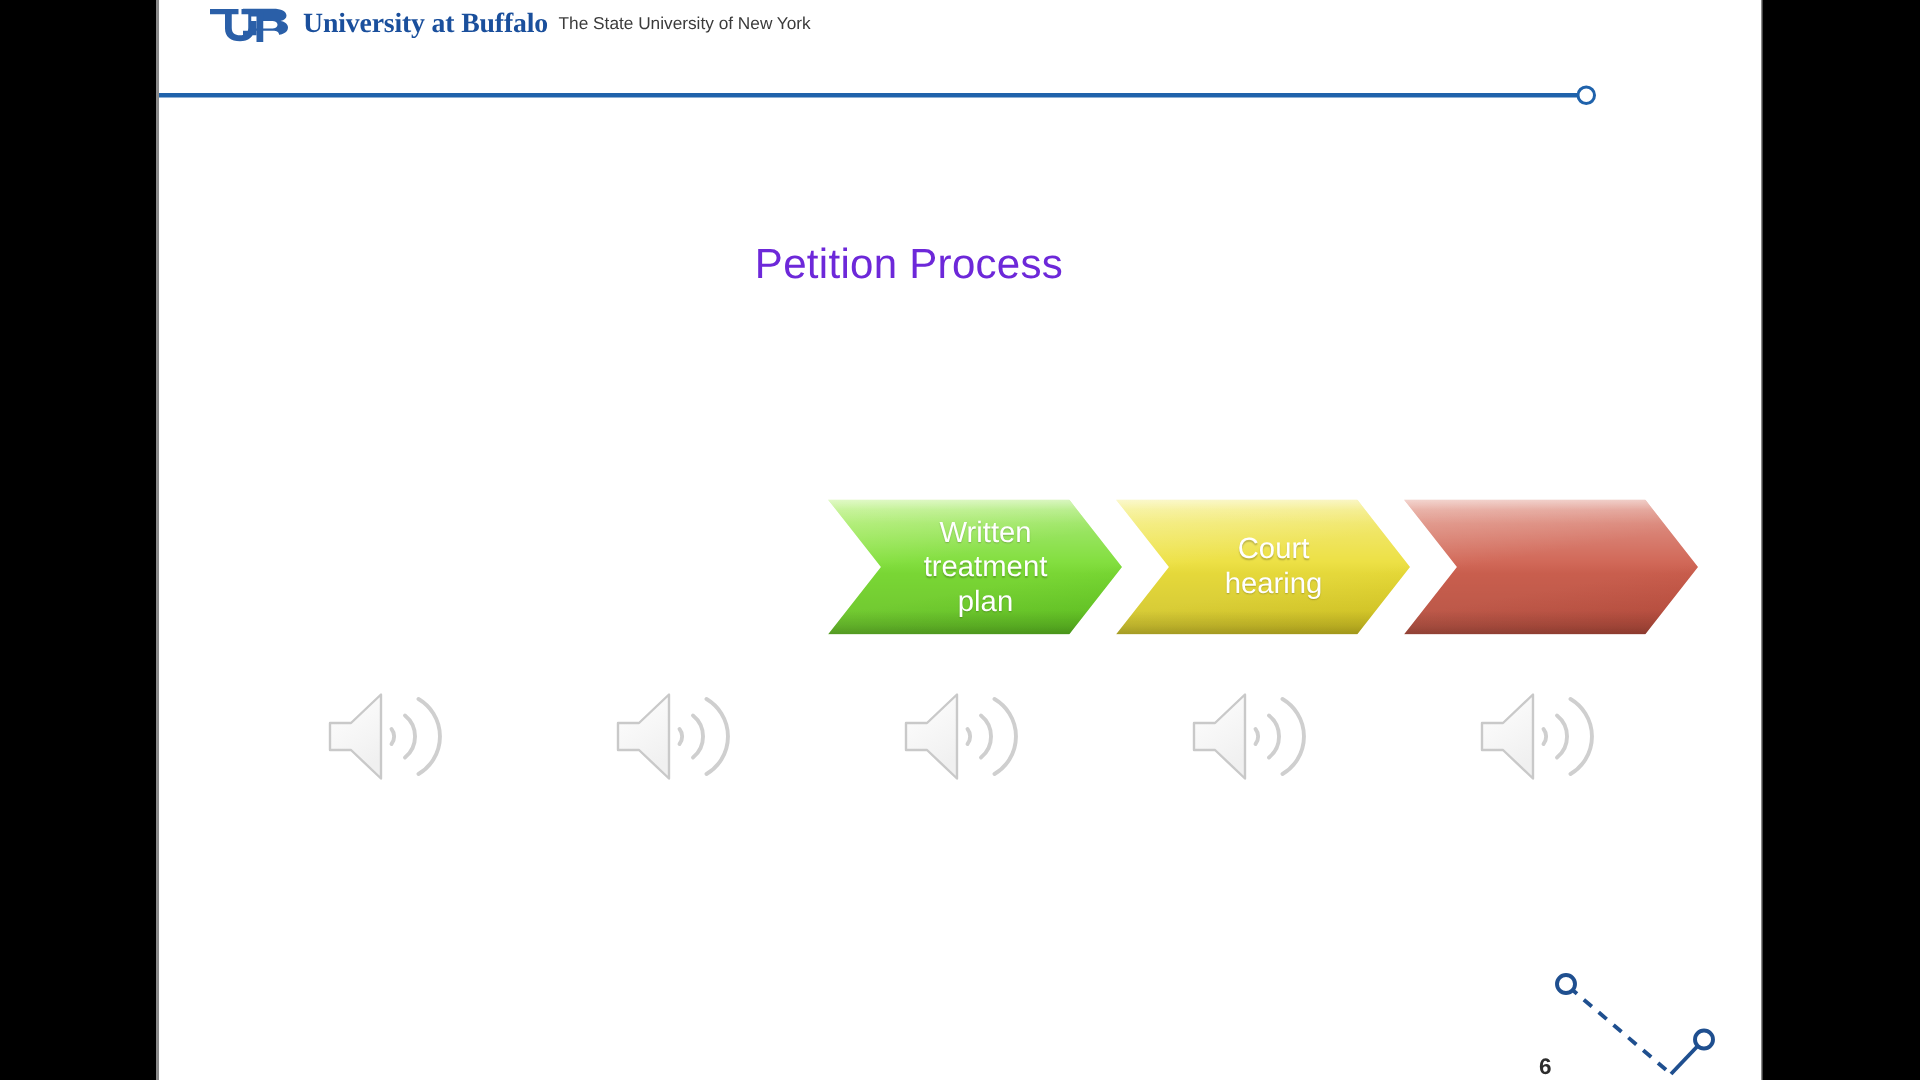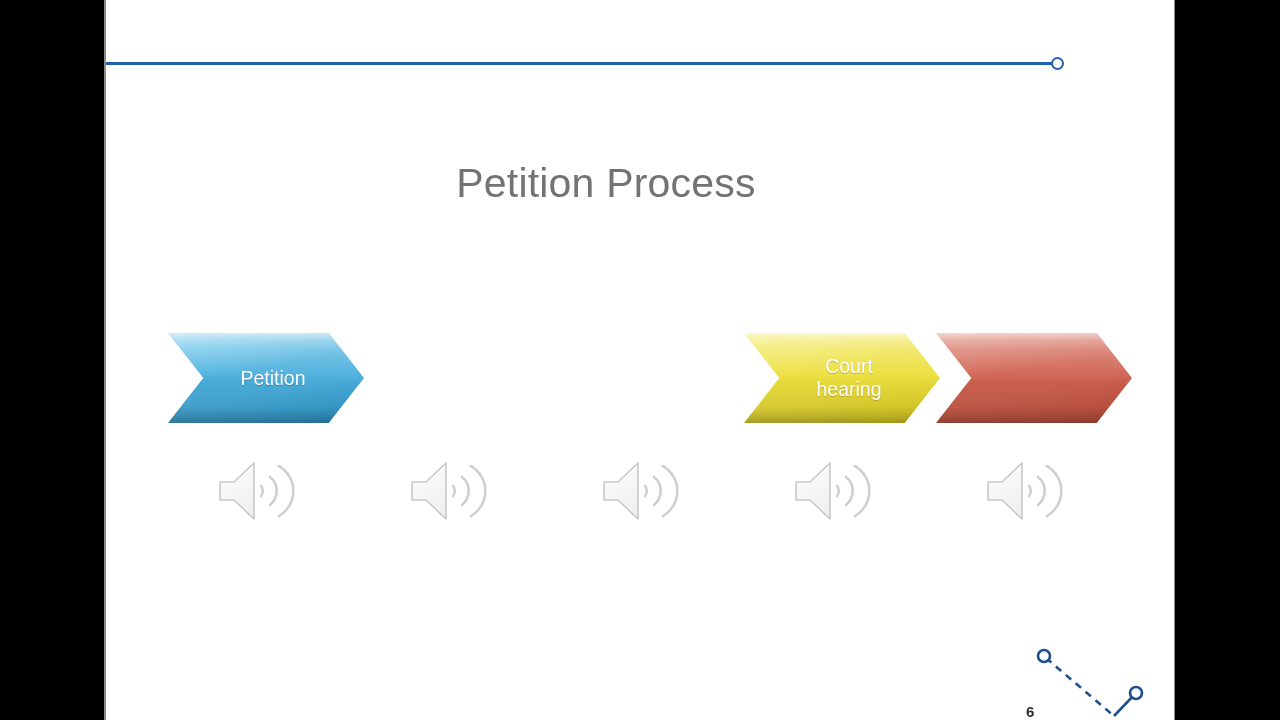--- a/index.html
+++ b/index.html
@@ -115,22 +115,22 @@
     box-sizing: content-box;
   }
 
   
   .slide-title {
     position: absolute;
     left: 0;
     top: 160px;
     width: 1000px;
     text-align: center;
-    font-size: 41px;
-    color: #737373;
+    font-size: 28px;
+    color: #6d28d9;
     font-family: "Liberation Sans", sans-serif;
     letter-spacing: 0.2px;
   }
 
   
   .chev-row {
     position: absolute;
     left: 0px;
     top: 333px;
     width: 1068px;
@@ -222,33 +222,51 @@
 
 <div id="stage">
 
   <div class="bar-left"></div>
   <div class="bar-right"></div>
   <div class="bar-edge-l"></div>
   <div class="bar-edge-r"></div>
 
   <div id="slide">
 
+    <div class="logo-block">
+      <svg class="ub-mark" viewBox="0 0 112 52">
+        <g fill="#2a5fa8">
+          <path d="M2 6 L40 6 L40 13 L31 13 L31 31 C31 38 35 41 42 41 C49 41 53 38 53 31 L53 13 L44 13 L44 6 L70 6 L70 13 L61 13 L61 32 C61 43 53 49 42 49 C30 49 22 43 22 32 L22 13 L2 13 Z"></path>
+          <path d="M46 17 L86 17 C97 17 104 21 104 28 C104 32 101 35 96 36 C102 37 106 41 106 46 C106 54 98 58 87 58 L46 58 L46 51 L56 51 L56 24 L46 24 Z" transform="translate(0,-9) scale(1,0.86)"></path>
+        </g>
+        <g fill="#ffffff">
+          <rect x="57" y="16" width="12" height="6"></rect>
+          <path d="M64 22 h20 c5 0 8 2 8 5 c0 3 -3 5 -8 5 h-20 z"></path>
+          <path d="M64 35 h22 c5 0 8 2 8 5 c0 3 -3 5 -8 5 h-22 z"></path>
+        </g>
+        <g fill="#2a5fa8">
+          <rect x="64" y="10" width="9" height="40"></rect>
+        </g>
+      </svg>
+      <span class="logo-name">University at Buffalo</span>
+      <span class="logo-sub">The State University of New York</span>
+    </div>
 
     <div class="rule-wrap">
       <div class="rule-line"></div>
       <div class="rule-node"></div>
     </div>
 
     <div class="slide-title">Petition Process</div>
 
     <div class="chev-row" id="chev-row">
-        <div class="chev" style="left: 62px; width: 196px; background: linear-gradient(170deg, rgb(127, 208, 239) 0%, rgb(74, 175, 221) 42%, rgb(74, 175, 221) 62%, rgb(46, 155, 208) 100%);">
+        <div class="chev" style="left: 446px; width: 196px; background: linear-gradient(170deg, rgb(168, 238, 92) 0%, rgb(125, 221, 54) 42%, rgb(125, 221, 54) 62%, rgb(99, 207, 34) 100%);">
           <div class="gloss"></div>
           <div class="bevel"></div>
-          <div class="lbl">Petition</div>
+          <div class="lbl">Written<br>treatment<br>plan</div>
         </div>
         <div class="chev" style="left: 638px; width: 196px; background: linear-gradient(170deg, rgb(243, 236, 107) 0%, rgb(236, 223, 60) 42%, rgb(236, 223, 60) 62%, rgb(226, 210, 33) 100%);">
           <div class="gloss"></div>
           <div class="bevel"></div>
           <div class="lbl">Court<br>hearing</div>
         </div>
         <div class="chev" style="left: 830px; width: 196px; background: linear-gradient(170deg, rgb(220, 132, 115) 0%, rgb(207, 97, 80) 42%, rgb(207, 97, 80) 62%, rgb(196, 80, 63) 100%);">
           <div class="gloss"></div>
           <div class="bevel"></div>
         </div>

